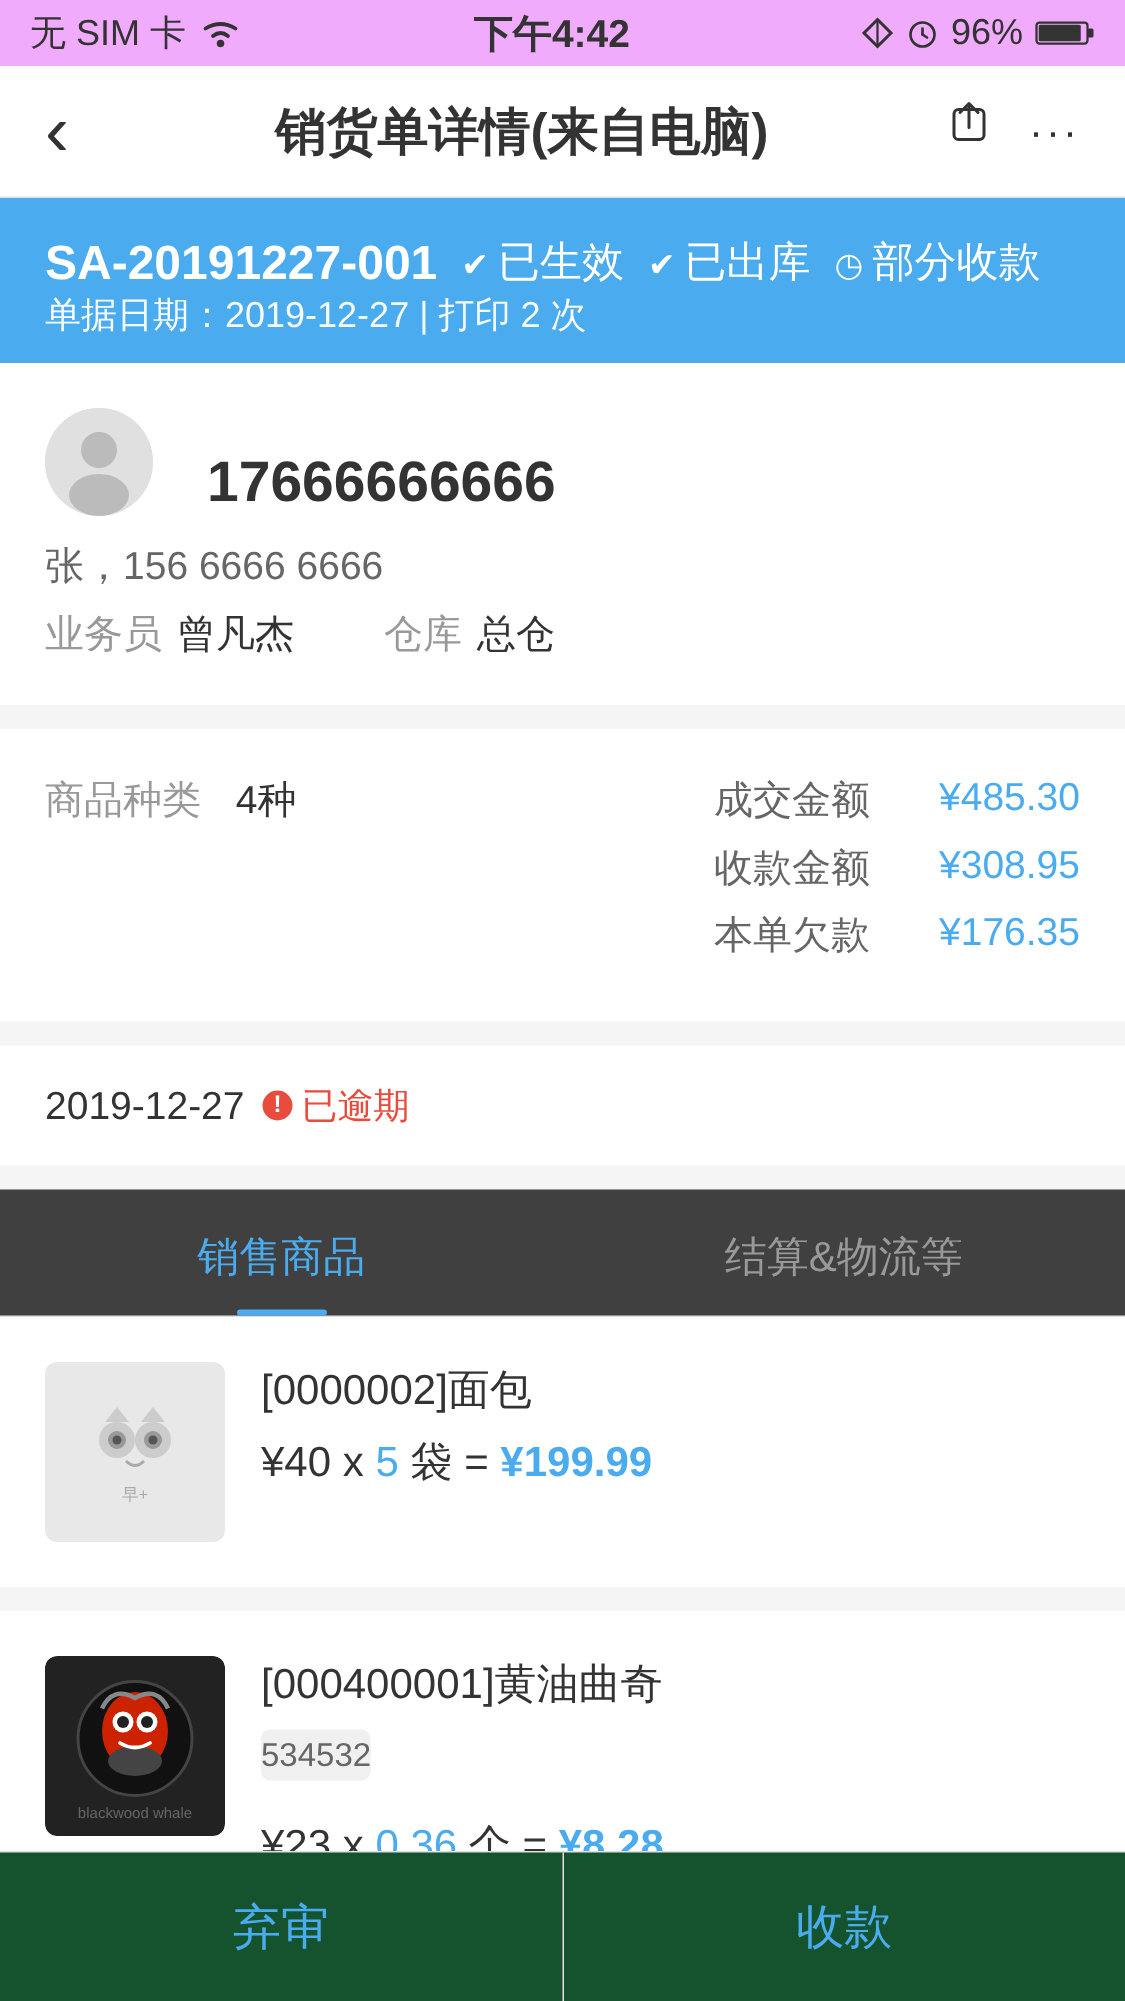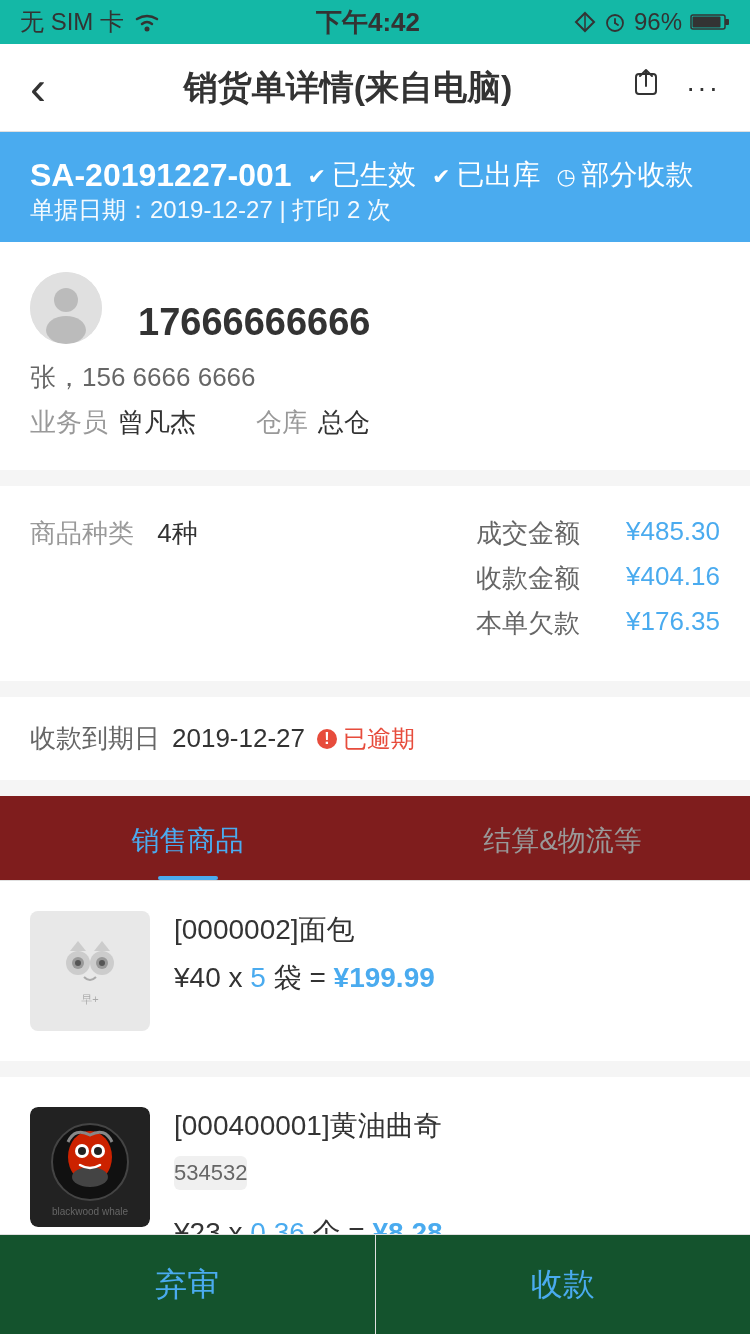--- a/index.html
+++ b/index.html
@@ -9,21 +9,21 @@
       background: #f5f5f5;
       width: 750px;
       min-height: 1334px;
       font-size: 28px;
       color: #333;
     }
 
     
     .status-bar {
       height: 44px;
-      background: #14b8a6;
+      background: #f0abfc;
       display: flex;
       align-items: center;
       justify-content: space-between;
       padding: 0 20px;
       font-size: 24px;
       font-weight: 500;
     }
     .status-left { display: flex; align-items: center; gap: 8px; }
     .status-center { font-size: 26px; font-weight: 600; }
     .status-right { display: flex; align-items: center; gap: 8px; font-size: 24px; }
@@ -200,21 +200,21 @@
       display: inline-flex;
       align-items: center;
       justify-content: center;
       color: #fff;
       font-size: 16px;
       font-weight: 700;
     }
 
     
     .tabs-container {
-      background: #7f1d1d;
+      background: #404040;
       border-bottom: 1px solid #e0e0e0;
       display: flex;
     }
     .tab {
       flex: 1;
       text-align: center;
       padding: 26px 0 20px;
       font-size: 28px;
       color: #999;
       cursor: pointer;
@@ -405,31 +405,30 @@
       <span style="margin-left:16px;">4种</span>
     </div>
   </div>
   <div class="summary-right">
     <div class="summary-row">
       <span class="amount-label">成交金额</span>
       <span class="amount-value">¥485.30</span>
     </div>
     <div class="summary-row">
       <span class="amount-label">收款金额</span>
-      <span class="amount-value">¥404.16</span>
+      <span class="amount-value">¥308.95</span>
     </div>
     <div class="summary-row">
       <span class="amount-label">本单欠款</span>
       <span class="amount-value">¥176.35</span>
     </div>
   </div>
 </div>
 
 <div class="overdue-row">
-  <span class="overdue-label">收款到期日</span>
   <span class="overdue-date">2019-12-27</span>
   <span class="overdue-badge">
     <span class="overdue-dot">!</span>
     <span>已逾期</span>
   </span>
 </div>
 
 <div style="height:16px; background:#f5f5f5;"></div>
 
 <div class="tabs-container">

